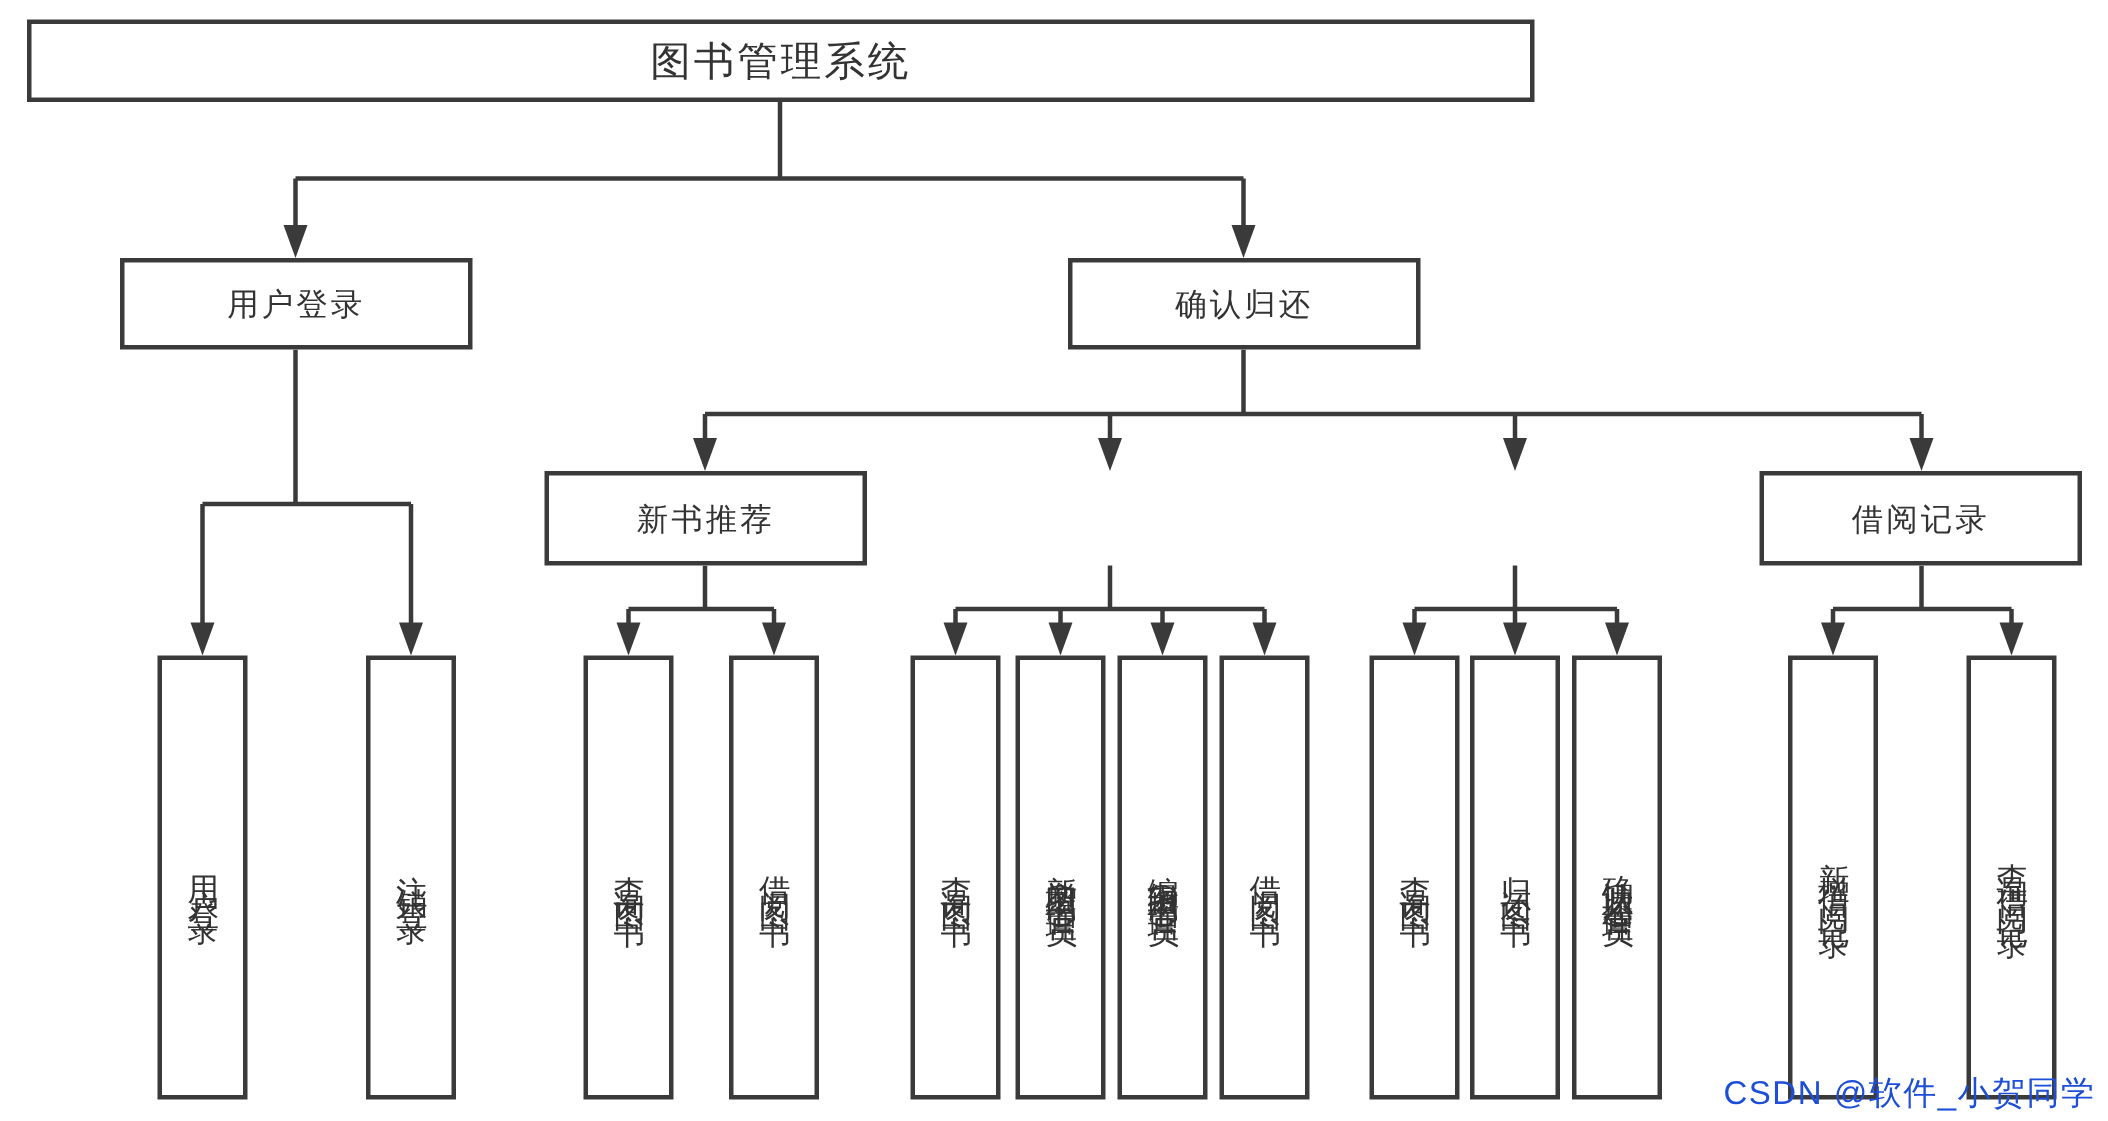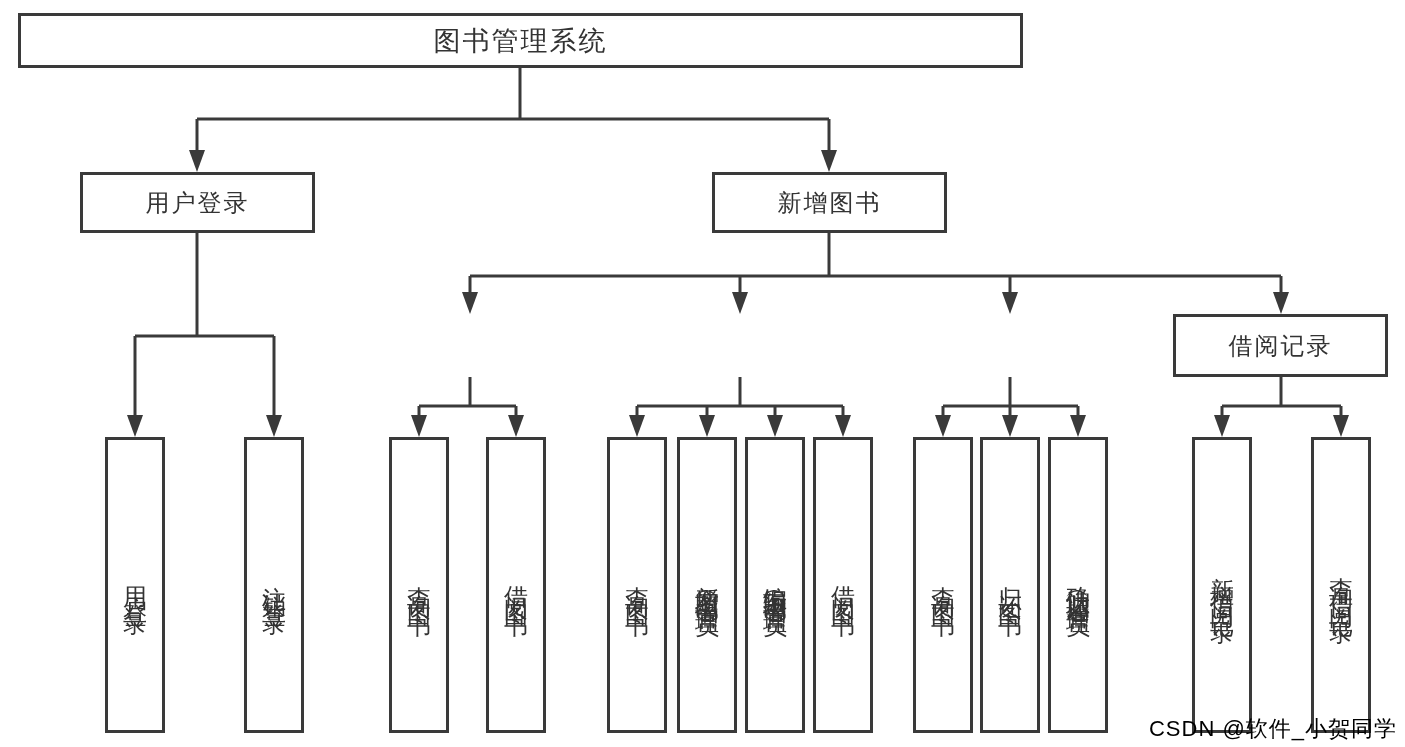--- a/index.html
+++ b/index.html
@@ -23,39 +23,39 @@
   }
   .node {
     position: absolute;
     box-sizing: border-box;
     background: #ffffff;
     border: 3px solid #3a3a3a;
     display: flex;
     align-items: center;
     justify-content: center;
     color: #333333;
-    font-size: 24px;
+    font-size: 21px;
     letter-spacing: 2px;
     white-space: nowrap;
   }
   .node.root { font-size: 27px; }
   .node.v span {
     writing-mode: vertical-rl;
     text-orientation: mixed;
     line-height: 1;
     letter-spacing: 9px;
     white-space: nowrap;
   }
   .node.v span.tight { letter-spacing: 4px; }
   .watermark {
     position: absolute;
     right: 8px;
     top: 714px;
     font-size: 22px;
-    color: #000000;
+    color: #1d4ed8;
     letter-spacing: 1px;
   }
 </style>
 </head>
 <body>
 
 <div class="canvas">
 
   <svg class="connectors" width="1405" height="747" viewBox="0 0 1405 747">
     <g stroke="#3a3a3a" stroke-width="3" fill="none">
@@ -124,23 +124,26 @@
   </svg>
 
   <div class="node root" style="left:18px;top:13px;width:1005px;height:55px">
     <span>图书管理系统</span>
   </div>
 
   <div class="node" style="left:80px;top:172px;width:235px;height:61px">
     <span>用户登录</span>
   </div>
   <div class="node" style="left:712px;top:172px;width:235px;height:61px">
-    <span>新增图书</span>
+    <span>确认归还</span>
   </div>
 
+  <div class="node" style="left:363px;top:314px;width:215px;height:63px">
+    <span>新书推荐</span>
+  </div>
   <div class="node" style="left:1173px;top:314px;width:215px;height:63px">
     <span>借阅记录</span>
   </div>
 
   <div class="node v" style="left:105px;top:437px;width:60px;height:296px">
     <span>用户登录</span>
   </div>
   <div class="node v" style="left:244px;top:437px;width:60px;height:296px">
     <span>注销登录</span>
   </div>

